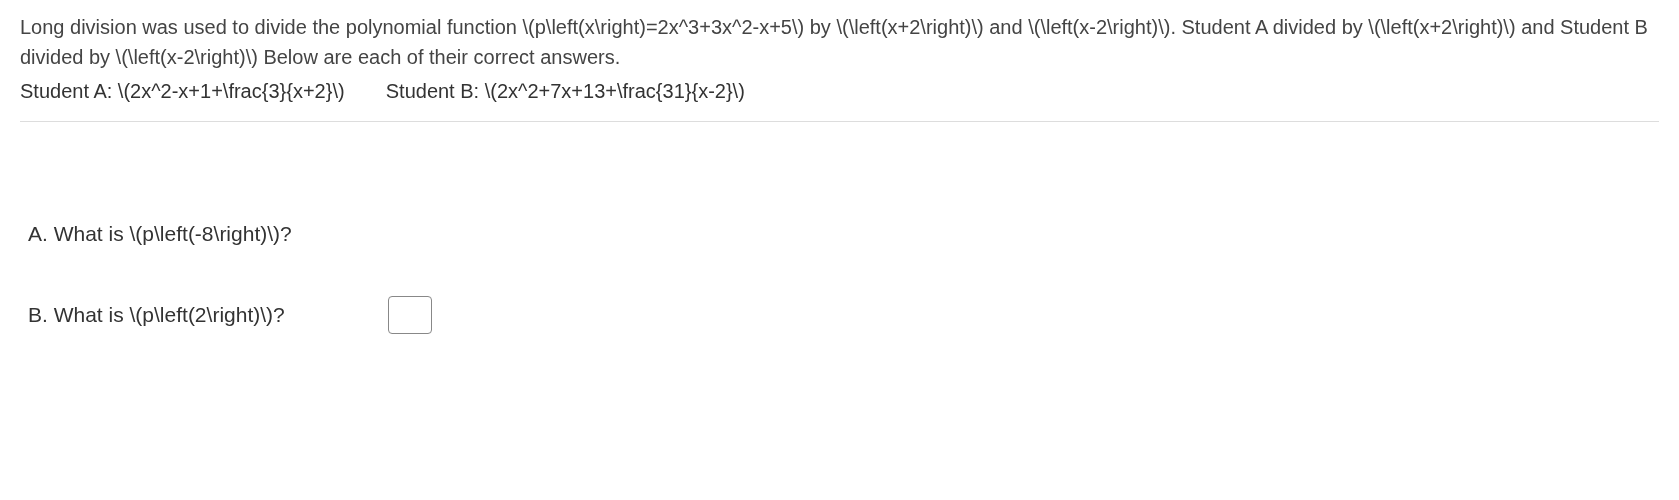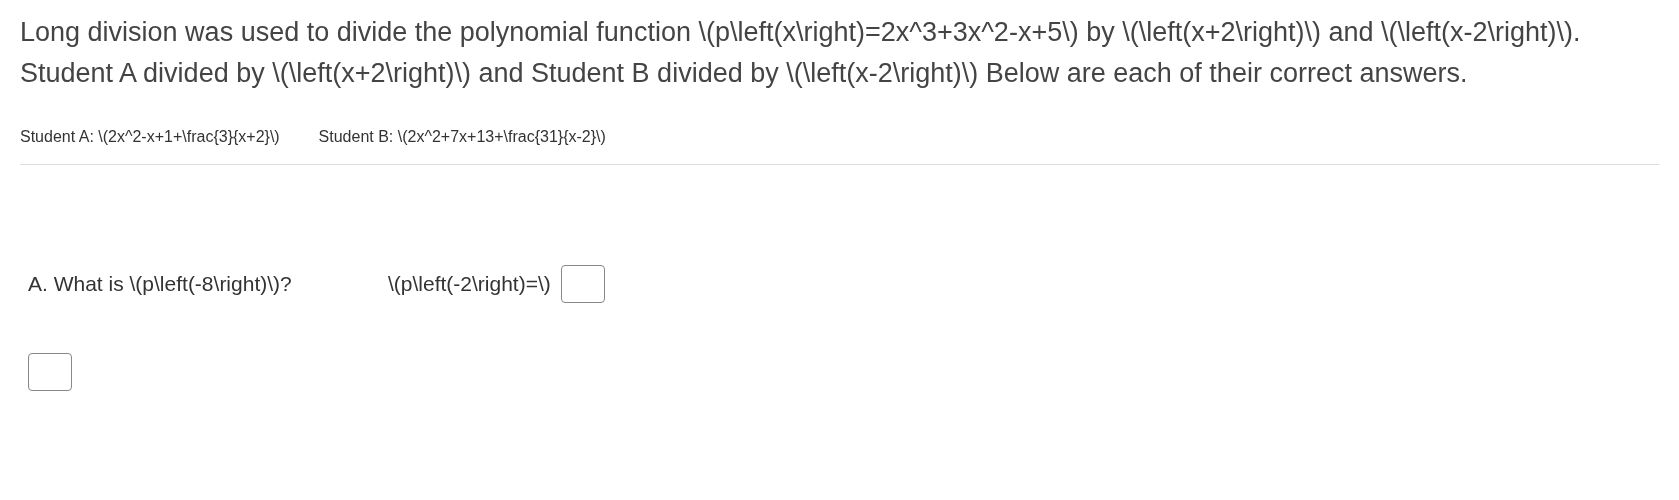--- a/index.html
+++ b/index.html
@@ -11,25 +11,25 @@
       font-family: 'Helvetica Neue', Helvetica, Arial, sans-serif;
       font-size: 20px;
       color: #333;
       background: #fff;
       padding: 12px 20px;
       width: 1679px;
     }
     .problem-statement {
       line-height: 1.5;
       color: #444;
-      font-size: 27px;
-      margin-bottom: 35px;
+      font-size: 20px;
+      margin-bottom: 8px;
     }
     .student-answers {
-      font-size: 16px;
+      font-size: 20px;
       color: #333;
       margin-bottom: 18px;
     }
     .student-answers .spacer {
       display: inline-block;
       width: 30px;
     }
     hr.divider {
       border: none;
       border-top: 1px solid #ddd;
@@ -72,23 +72,20 @@
 <div class="student-answers">
   <span>Student A:  \(2x^2-x+1+\frac{3}{x+2}\)</span>
   <span class="spacer"></span>
   <span>Student B:  \(2x^2+7x+13+\frac{31}{x-2}\)</span>
 </div>
 
 <hr class="divider">
 
 <div class="question-row">
   <span class="q-label">A. What is \(p\left(-8\right)\)?</span>
-  <div class="answer-group">
-    <span>\(p\left(-2\right)=\)</span>
-    <input type="text" class="answer-input" value="" style="">
-  </div>
 </div>
 
 <div class="question-row">
+  <span class="q-label">B. What is \(p\left(2\right)\)?</span>
   <div class="answer-group">
     <input type="text" class="answer-input" value="" style="">
   </div>
 </div>
 
 </body></html>

